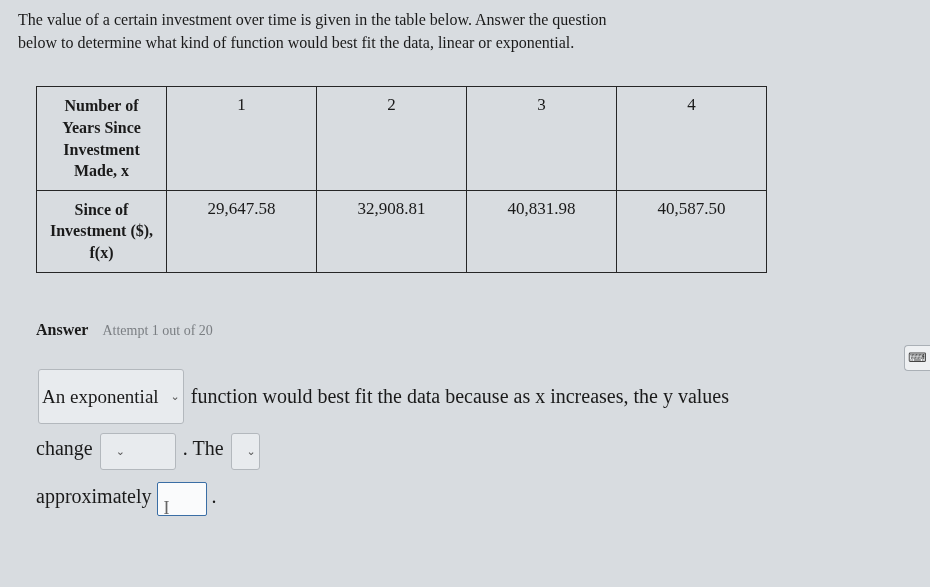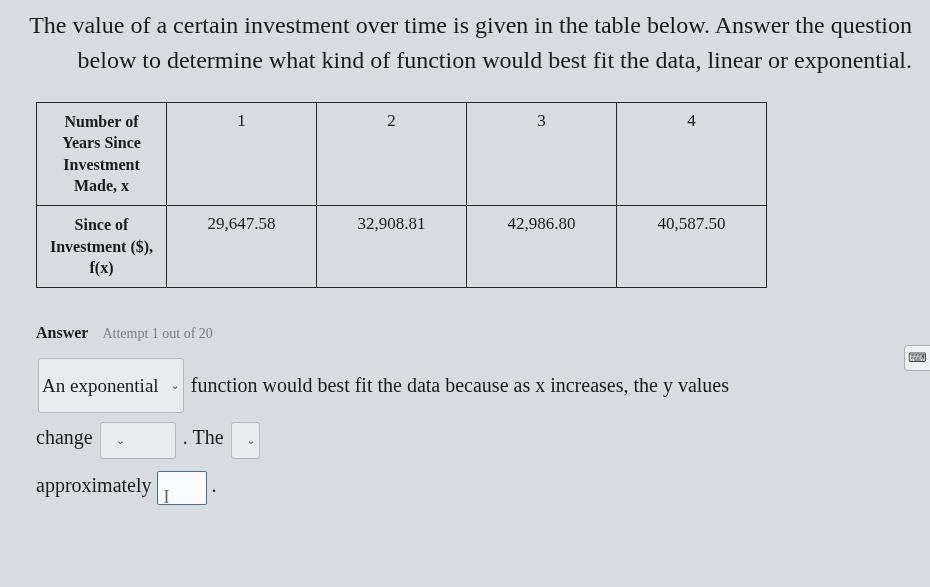--- a/index.html
+++ b/index.html
@@ -7,49 +7,48 @@
       width: 930px;
       height: 587px;
       background: #d8dce0;
       font-family: Georgia, 'Times New Roman', serif;
       color: #1a1a1a;
       padding: 8px 18px;
       position: relative;
       overflow: hidden;
     }
     .question-text {
-      font-size: 24px;
+      font-size: 16px;
       line-height: 1.45;
-      margin-bottom: 24px;
-      text-align: right;
+      margin-bottom: 32px;
     }
     table {
       border-collapse: collapse;
       margin-left: 18px;
-      margin-bottom: 36px;
+      margin-bottom: 48px;
     }
     td {
       border: 1px solid #262626;
       text-align: center;
       vertical-align: top;
       padding: 8px 6px;
       font-size: 17px;
     }
     td.header-cell {
       width: 130px;
       font-family: Georgia, serif;
       font-weight: bold;
       line-height: 1.35;
       padding: 8px 4px;
       font-size: 16px;
     }
     td.data-cell { width: 150px; }
     .answer-line {
       margin-left: 18px;
-      margin-bottom: 16px;
+      margin-bottom: 30px;
       font-size: 16px;
     }
     .answer-label { font-weight: bold; }
     .attempt-text { color: #7a7e82; font-size: 14px; margin-left: 10px; }
     .fill-area {
       margin-left: 18px;
       font-size: 20px;
       line-height: 2.4;
     }
     .dropdown {
@@ -120,21 +119,21 @@
     <td class="data-cell">2</td>
     <td class="data-cell">3</td>
     <td class="data-cell">4</td>
   </tr>
   <tr>
     <td class="header-cell" style="white-space:pre-line;">Since of
 Investment ($),
 f(x)</td>
     <td class="data-cell">29,647.58</td>
     <td class="data-cell">32,908.81</td>
-    <td class="data-cell">42,986.80</td>
+    <td class="data-cell">40,831.98</td>
     <td class="data-cell">40,587.50</td>
   </tr>
 </tbody>
   </table>
 
 <div class="answer-line">
   <span class="answer-label">Answer</span>
   <span class="attempt-text">Attempt 1 out of 20</span>
 </div>
 

